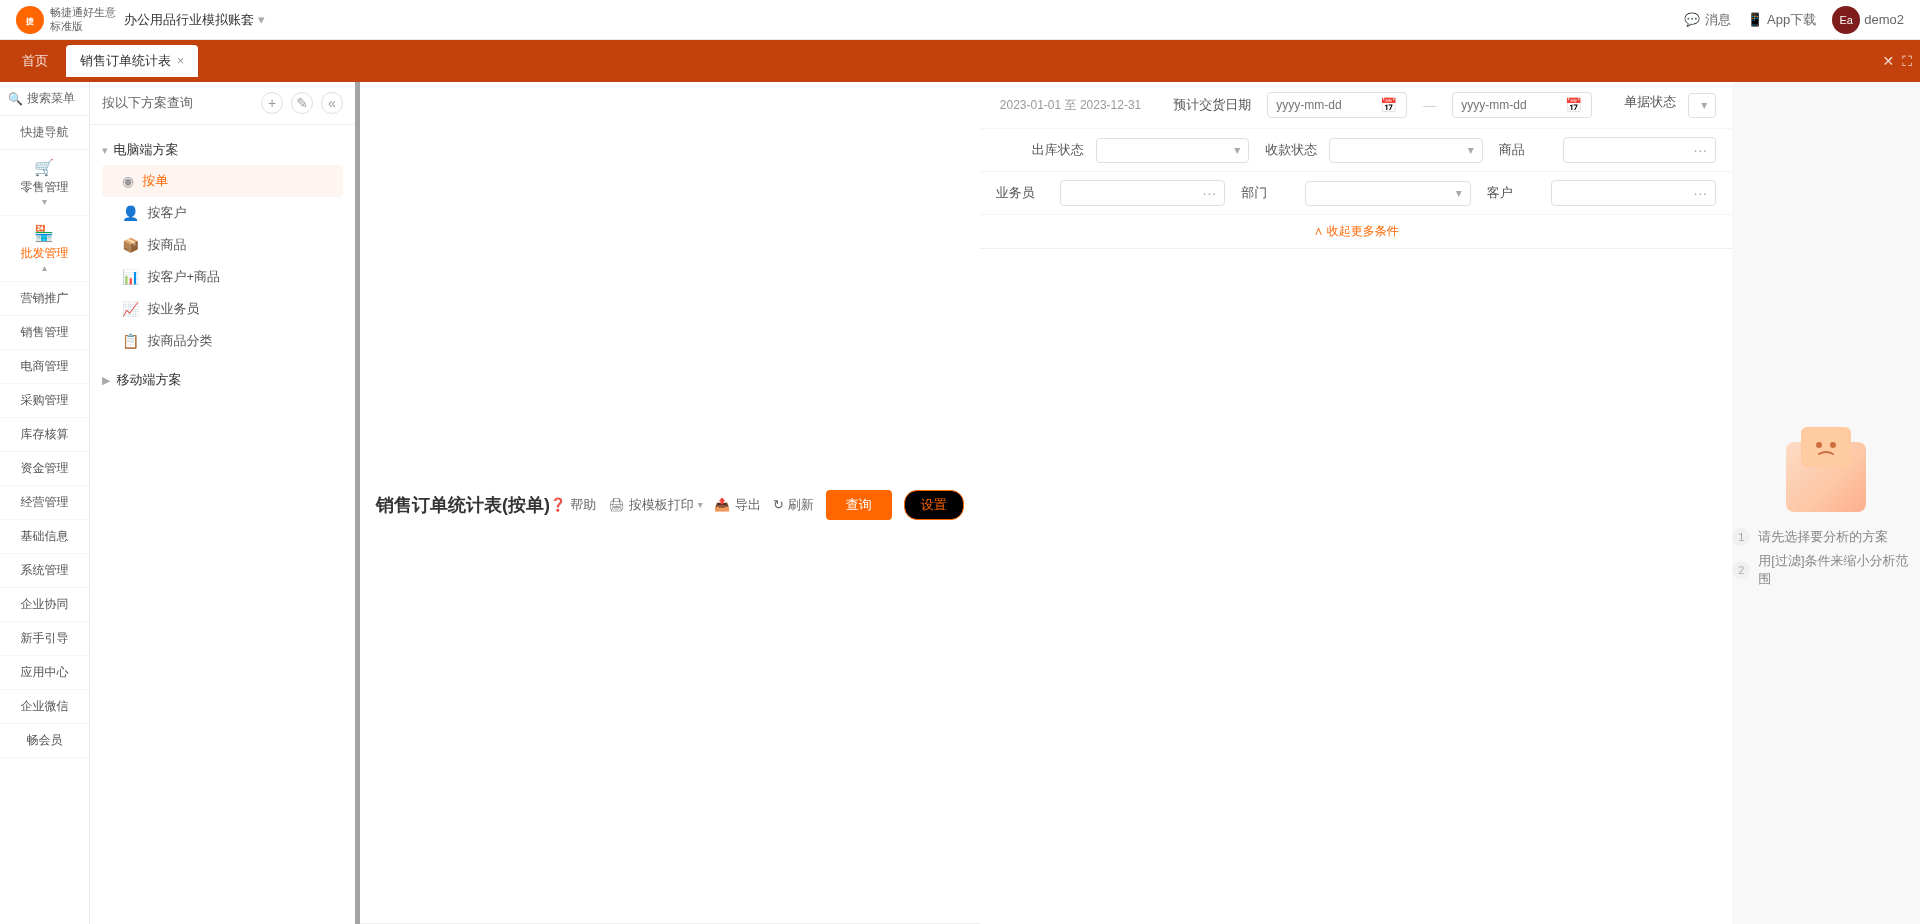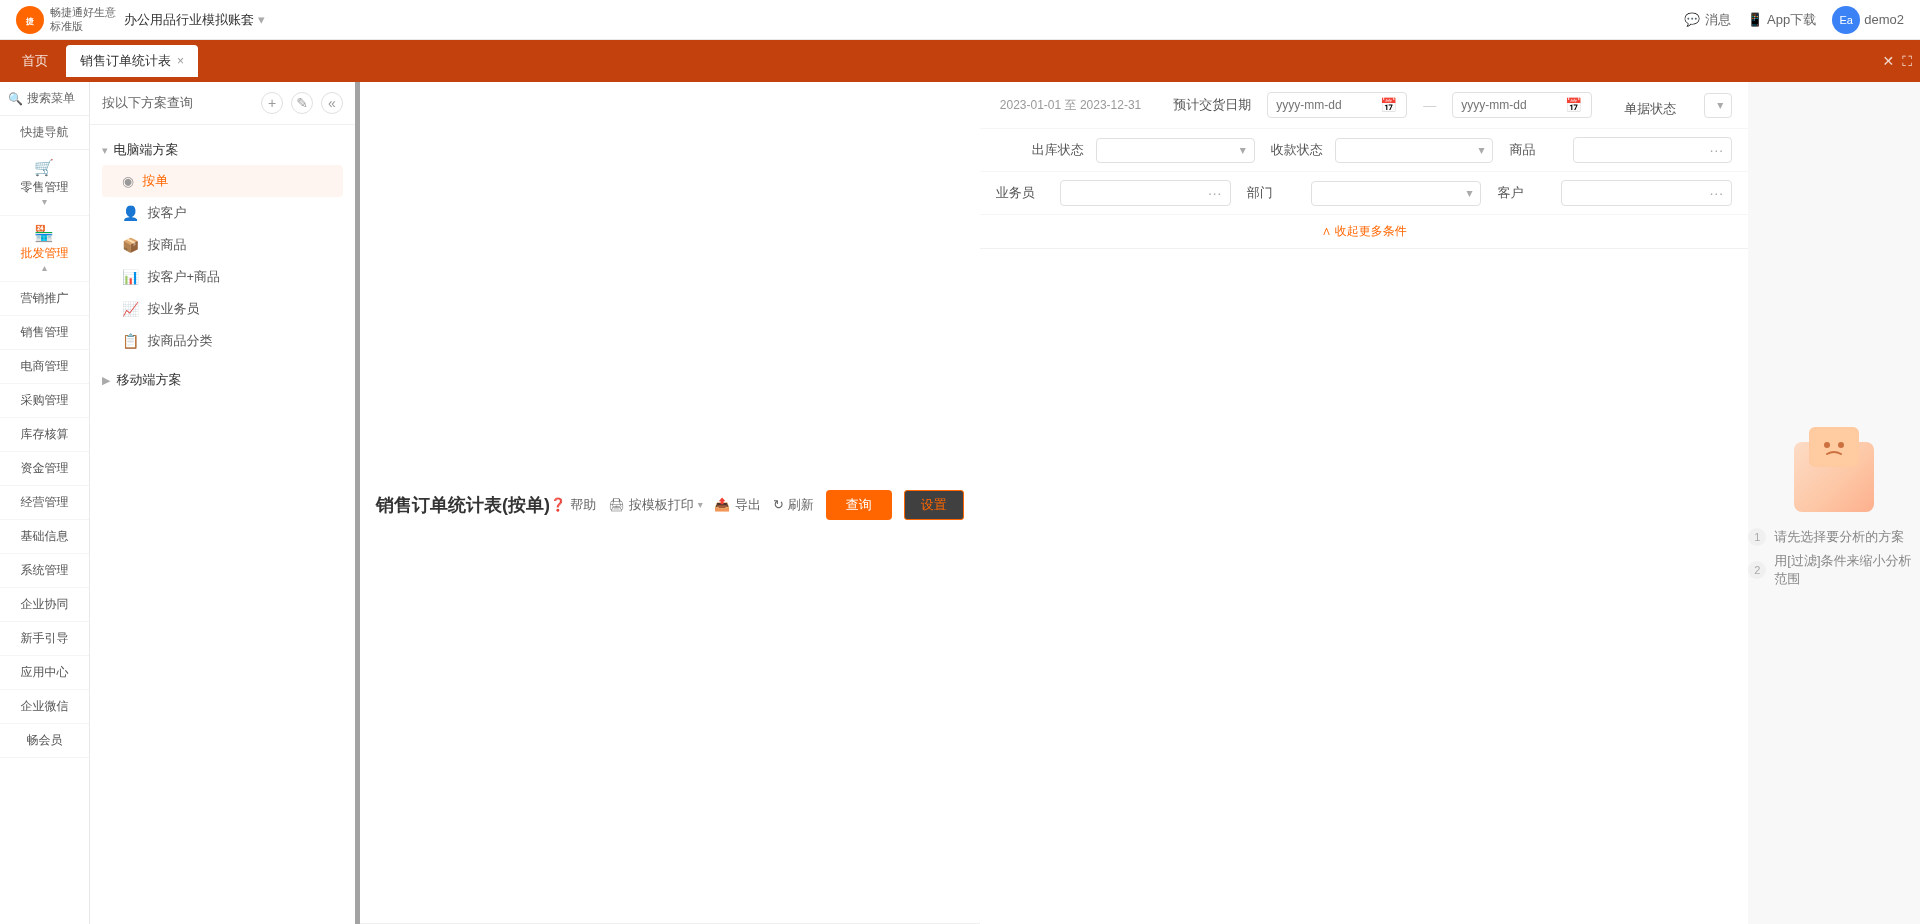--- a/index.html
+++ b/index.html
@@ -16,21 +16,21 @@
       justify-content: space-between;
       flex-shrink: 0;
     }
     .top-bar-left { display: flex; align-items: center; gap: 8px; }
     .logo-area { display: flex; align-items: center; gap: 6px; }
     .logo-icon { width: 28px; height: 28px; background: #ff6600; border-radius: 50%; display: flex; align-items: center; justify-content: center; color: white; font-size: 11px; font-weight: bold; }
     .logo-text { font-size: 11px; color: #666; line-height: 1.2; }
     .breadcrumb-area { display: flex; align-items: center; gap: 4px; font-size: 13px; color: #333; }
     .top-bar-right { display: flex; align-items: center; gap: 16px; font-size: 13px; color: #666; }
     .top-bar-right-item { display: flex; align-items: center; gap: 4px; cursor: pointer; }
-    .avatar { width: 28px; height: 28px; border-radius: 50%; background: #3b82f6; color: white; display: flex; align-items: center; justify-content: center; font-size: 11px; }
+    .avatar { width: 28px; height: 28px; border-radius: 50%; background: #7f1d1d; color: white; display: flex; align-items: center; justify-content: center; font-size: 11px; }
 
     
     .tab-bar {
       height: 42px;
       background: #c2410c;
       display: flex;
       align-items: center;
       padding: 0 8px;
       flex-shrink: 0;
       gap: 4px;
@@ -167,21 +167,21 @@
       flex-shrink: 0;
     }
     .page-title { font-size: 18px; font-weight: 600; color: #333; }
     .page-actions { display: flex; align-items: center; gap: 12px; }
     .action-btn { display: flex; align-items: center; gap: 4px; font-size: 13px; color: #666; cursor: pointer; }
     .btn-primary {
       background: #ff6600; color: white; border: none; border-radius: 4px;
       padding: 6px 20px; font-size: 13px; cursor: pointer;
     }
     .btn-setting {
-      background: #404040; color: #ff6600; border: 1px solid #ff6600; border-radius: 3px;
+      background: #000000; color: #ff6600; border: 1px solid #ff6600; border-radius: 13px;
       padding: 5px 16px; font-size: 13px; cursor: pointer;
     }
     .filter-label { font-size: 13px; color: #555; white-space: nowrap; min-width: 56px; }
     .date-btns { display: flex; align-items: center; gap: 4px; }
     .date-btn {
       padding: 3px 8px; border-radius: 3px; font-size: 12px; cursor: pointer;
       border: 1px solid transparent; color: #555;
     }
     .date-btn.active { background: #ff6600; color: white; border-color: #ff6600; border-radius: 11px; }
     .date-range-text { font-size: 12px; color: #999; margin-left: 4px; }
@@ -501,21 +501,21 @@
             </div>
             <span class="dash">—</span>
             <div class="date-input-single">
               <input type="text" placeholder="yyyy-mm-dd" style="">
               <span class="cal-icon">📅</span>
             </div>
           </div>
 
           <div style="flex:1;"></div>
 
-          <div style="display:flex; align-items:flex-end; gap:24px; flex:1; max-width:300px;">
+          <div style="display:flex; align-items:flex-start; gap:8px; flex:1; max-width:300px;">
             <span class="filter-label">单据状态</span>
             <div class="select-wrap" style="flex:1;">
               <select></select>
               <span class="chevron-down">▾</span>
             </div>
           </div>
         </div>
 
         <div style="display:flex; align-items:center; padding:8px 16px; gap:16px; border-bottom:1px solid #f5f5f5;">
           <div style="display:flex; align-items:center; gap:8px; flex:1;margin-left:36px;">

